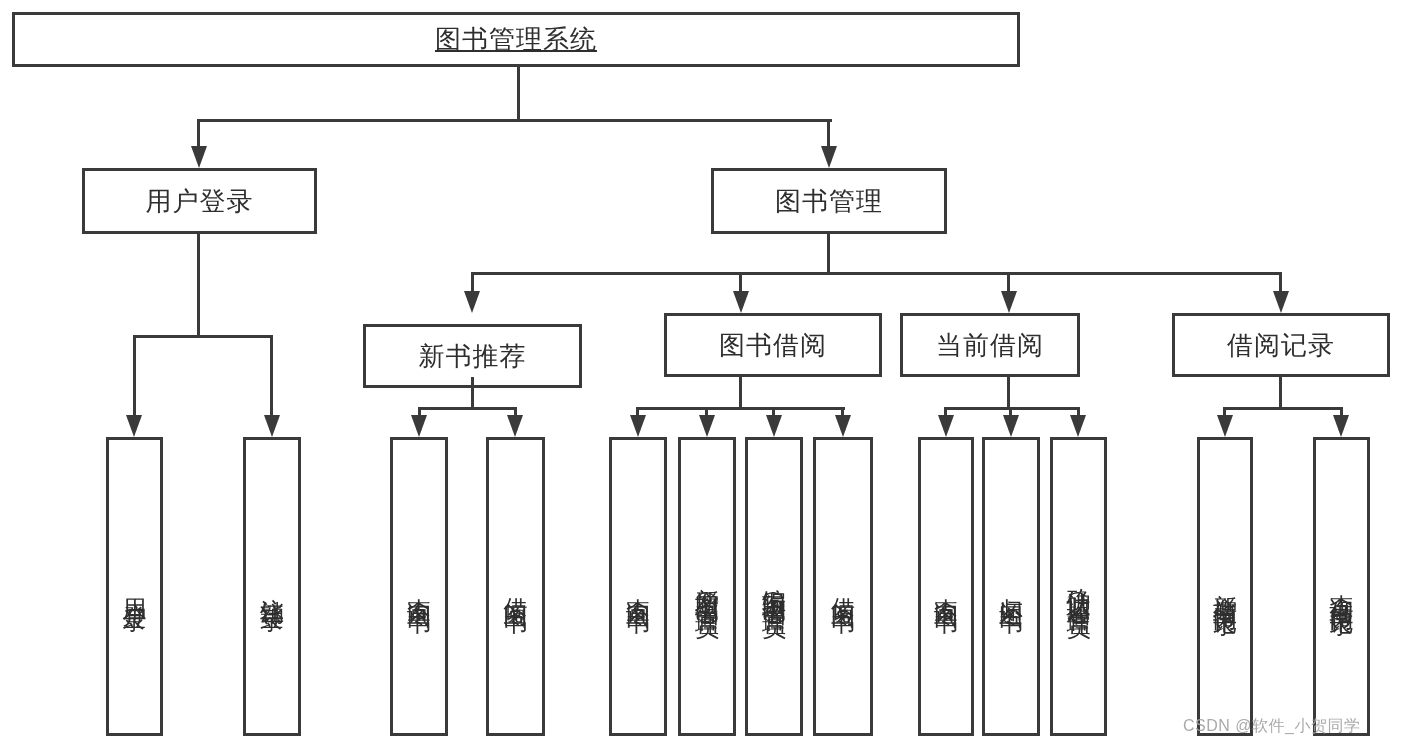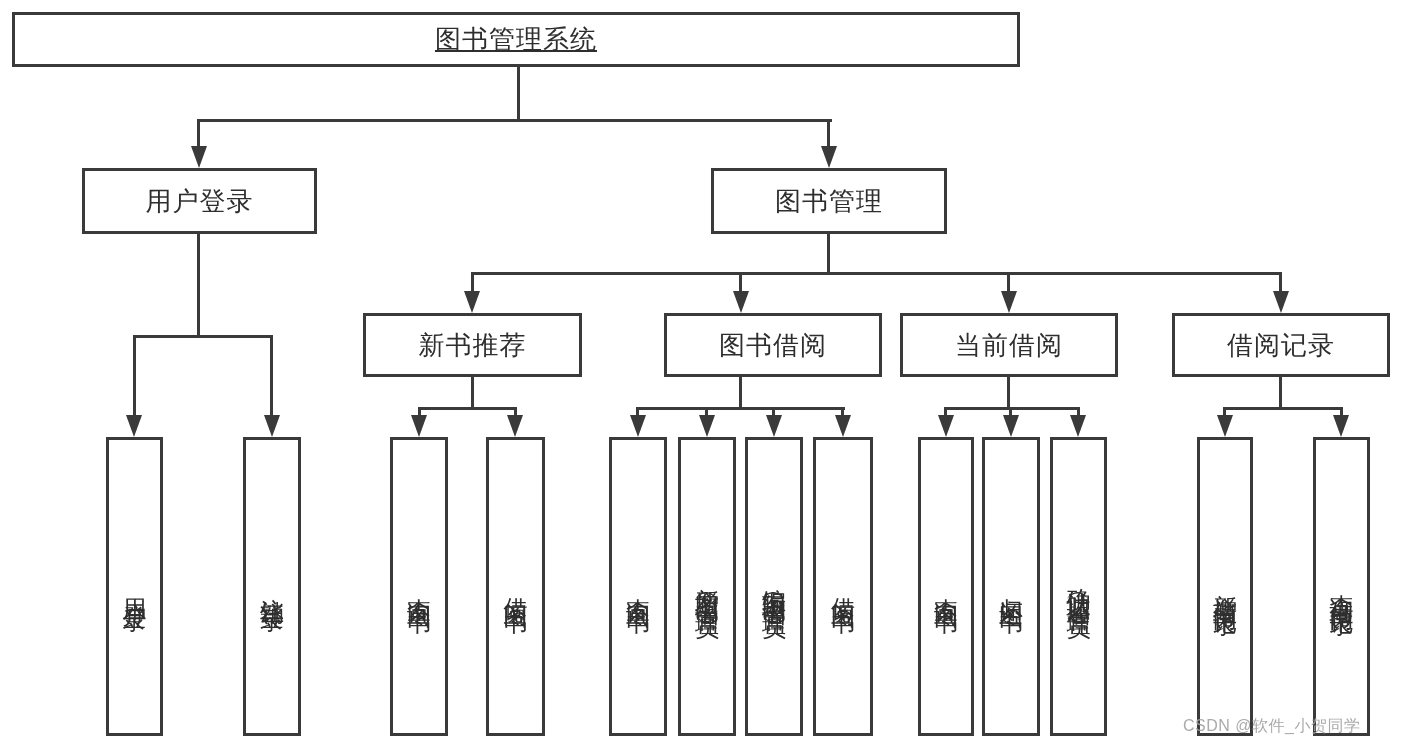--- a/index.html
+++ b/index.html
@@ -86,23 +86,23 @@
   <div class="line" style="left:471px;top:272px;width:811px;height:3px;"></div>
   <div class="line" style="left:471px;top:272px;width:3px;height:23px;"></div>
   <div class="line" style="left:739px;top:272px;width:3px;height:23px;"></div>
   <div class="line" style="left:1007px;top:272px;width:3px;height:23px;"></div>
   <div class="line" style="left:1279px;top:272px;width:3px;height:23px;"></div>
   <div class="arrow" style="left:464px;top:291px;"></div>
   <div class="arrow" style="left:733px;top:291px;"></div>
   <div class="arrow" style="left:1001px;top:291px;"></div>
   <div class="arrow" style="left:1273px;top:291px;"></div>
 
-  <div class="node h-node" style="left:363px;top:313px;width:219px;height:64px;">新书推荐</div>
+  <div class="node h-node" style="left:363px;top:324px;width:219px;height:64px;">新书推荐</div>
   <div class="node h-node" style="left:632px;top:313px;width:218px;height:64px;margin-left:32px;">图书借阅</div>
-  <div class="node h-node" style="left:900px;top:313px;width:218px;height:64px;">当前借阅</div>
+  <div class="node h-node" style="left:900px;top:313px;width:180px;height:64px;">当前借阅</div>
   <div class="node h-node" style="left:1172px;top:313px;width:218px;height:64px;">借阅记录</div>
 
   <div class="line" style="left:471px;top:377px;width:3px;height:32px;"></div>
   <div class="line" style="left:418px;top:407px;width:99px;height:3px;"></div>
   <div class="line" style="left:418px;top:407px;width:3px;height:12px;"></div>
   <div class="line" style="left:514px;top:407px;width:3px;height:12px;"></div>
   <div class="arrow" style="left:411px;top:415px;"></div>
   <div class="arrow" style="left:507px;top:415px;"></div>
 
   <div class="line" style="left:739px;top:377px;width:3px;height:32px;"></div>

